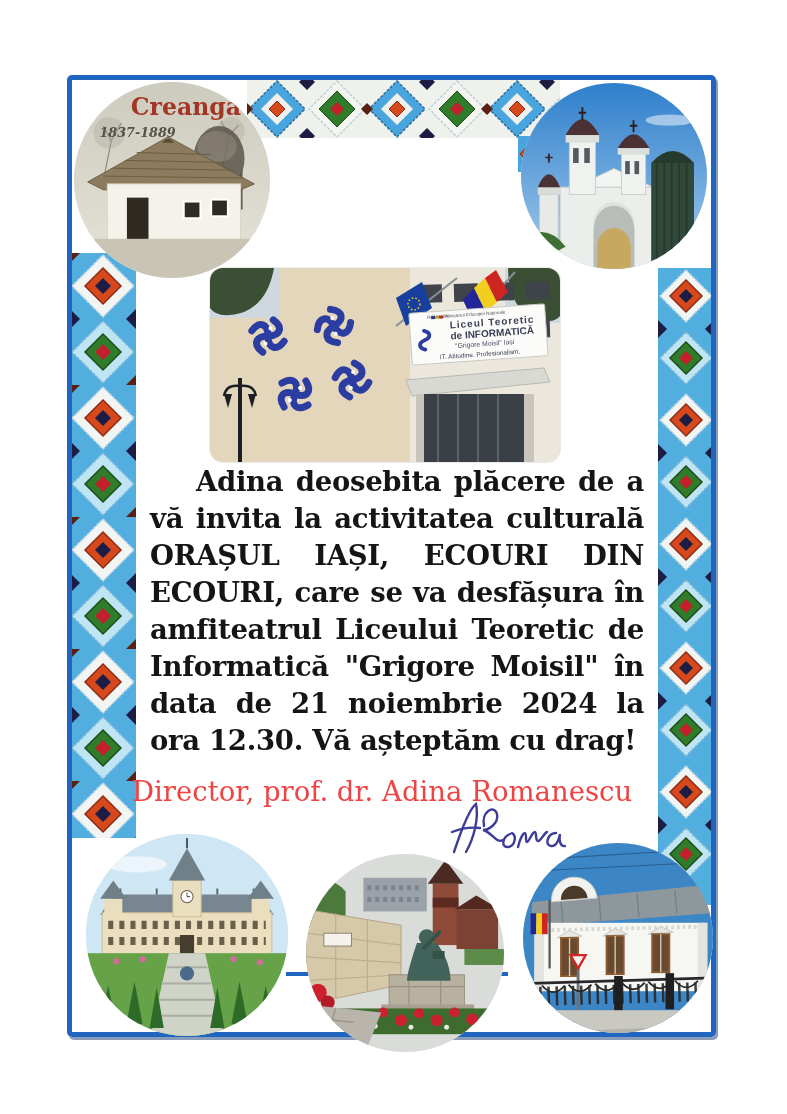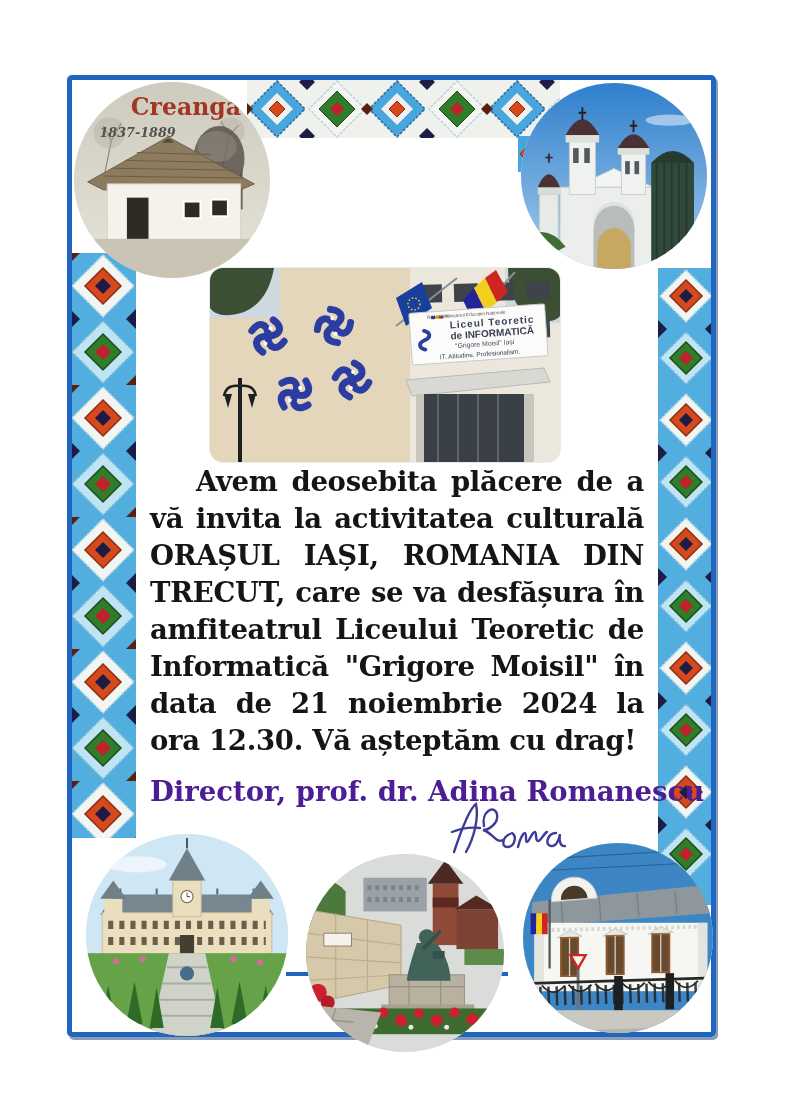--- a/index.html
+++ b/index.html
@@ -13,22 +13,22 @@
   .stray-line{position:absolute;left:286px;top:972px;width:222px;height:4px;background:#2066c0;z-index:2;}
   .circle{position:absolute;border-radius:50%;overflow:hidden;z-index:5;background:#dfe7ec;text-align:right;}
   .circle svg{display:block;width:100%;height:100%;}
   .photo{position:absolute;left:210px;top:268px;width:350px;height:194px;border-radius:13px;
          overflow:hidden;z-index:4;box-shadow:0 0 0 1px rgba(0,0,0,.08);}
   .photo svg{display:block;}
   .invite{position:absolute;left:150px;top:463px;width:494px;z-index:6;
           font-weight:700;font-size:27.5px;line-height:37px;color:#151515;
           text-align:justify;letter-spacing:-0.3px;}
   .invite p{margin:0;text-indent:46px;}
-  .signer{position:absolute;left:150px;top:773px;width:500px;z-index:6;
-          font-weight:700;font-size:27.5px;line-height:37px;color:#4c1d95;white-space:nowrap;}
+  .signer{position:absolute;left:132px;top:773px;width:500px;z-index:6;
+          font-weight:400;font-size:27.5px;line-height:37px;color:#ef4444;white-space:nowrap;}
   .signature{position:absolute;left:448px;top:796px;width:118px;height:70px;z-index:6;}
 </style>
 </head>
 <body>
 
 <div class="canvas">
 
   <div class="frame"></div>
   <div class="stray-line"></div>
 
@@ -266,21 +266,21 @@
       <g stroke="#1d1f22">
         <line x1="30" y1="110" x2="30" y2="194" stroke-width="4"></line>
         <path d="M30 118 q-14 -2 -16 10 M30 118 q14 -2 16 10" fill="none" stroke-width="2.5"></path>
         <polygon points="14,126 22,126 18,140" fill="#1d1f22" stroke="none"></polygon>
         <polygon points="38,126 46,126 42,140" fill="#1d1f22" stroke="none"></polygon>
       </g>
     </svg>
   </div>
 
   <div class="invite">
-    <p><span>Avem deosebita plăcere de a vă invita la activitatea culturală </span><span>ORAȘUL IAȘI, ROMANIA DIN TRECUT,</span><span> care se va desfășura în amfiteatrul Liceului Teoretic de Informatică "Grigore Moisil" în data de 21 noiembrie 2024 la ora 12.30. Vă așteptăm cu drag!</span></p>
+    <p><span>Adina deosebita plăcere de a vă invita la activitatea culturală </span><span>ORAȘUL IAȘI, ECOURI DIN ECOURI,</span><span> care se va desfășura în amfiteatrul Liceului Teoretic de Informatică "Grigore Moisil" în data de 21 noiembrie 2024 la ora 12.30. Vă așteptăm cu drag!</span></p>
   </div>
 
   <div class="signer">Director, prof. dr. Adina Romanescu</div>
 
   <svg class="signature" viewBox="0 0 118 70" aria-label="ARoma">
     <g fill="none" stroke="#3d3d99" stroke-width="2.4" stroke-linecap="round">
       <path d="M6 56 C14 32 22 12 28 8 C31 22 26 42 18 56"></path>
       <path d="M4 36 C14 32 24 31 32 32"></path>
       <path d="M36 30 C33 16 46 8 49 18 C51 28 40 34 35 34 C44 36 48 48 55 44"></path>
       <path d="M62 38 C54 41 53 52 60 51 C67 50 69 40 64 37"></path>

